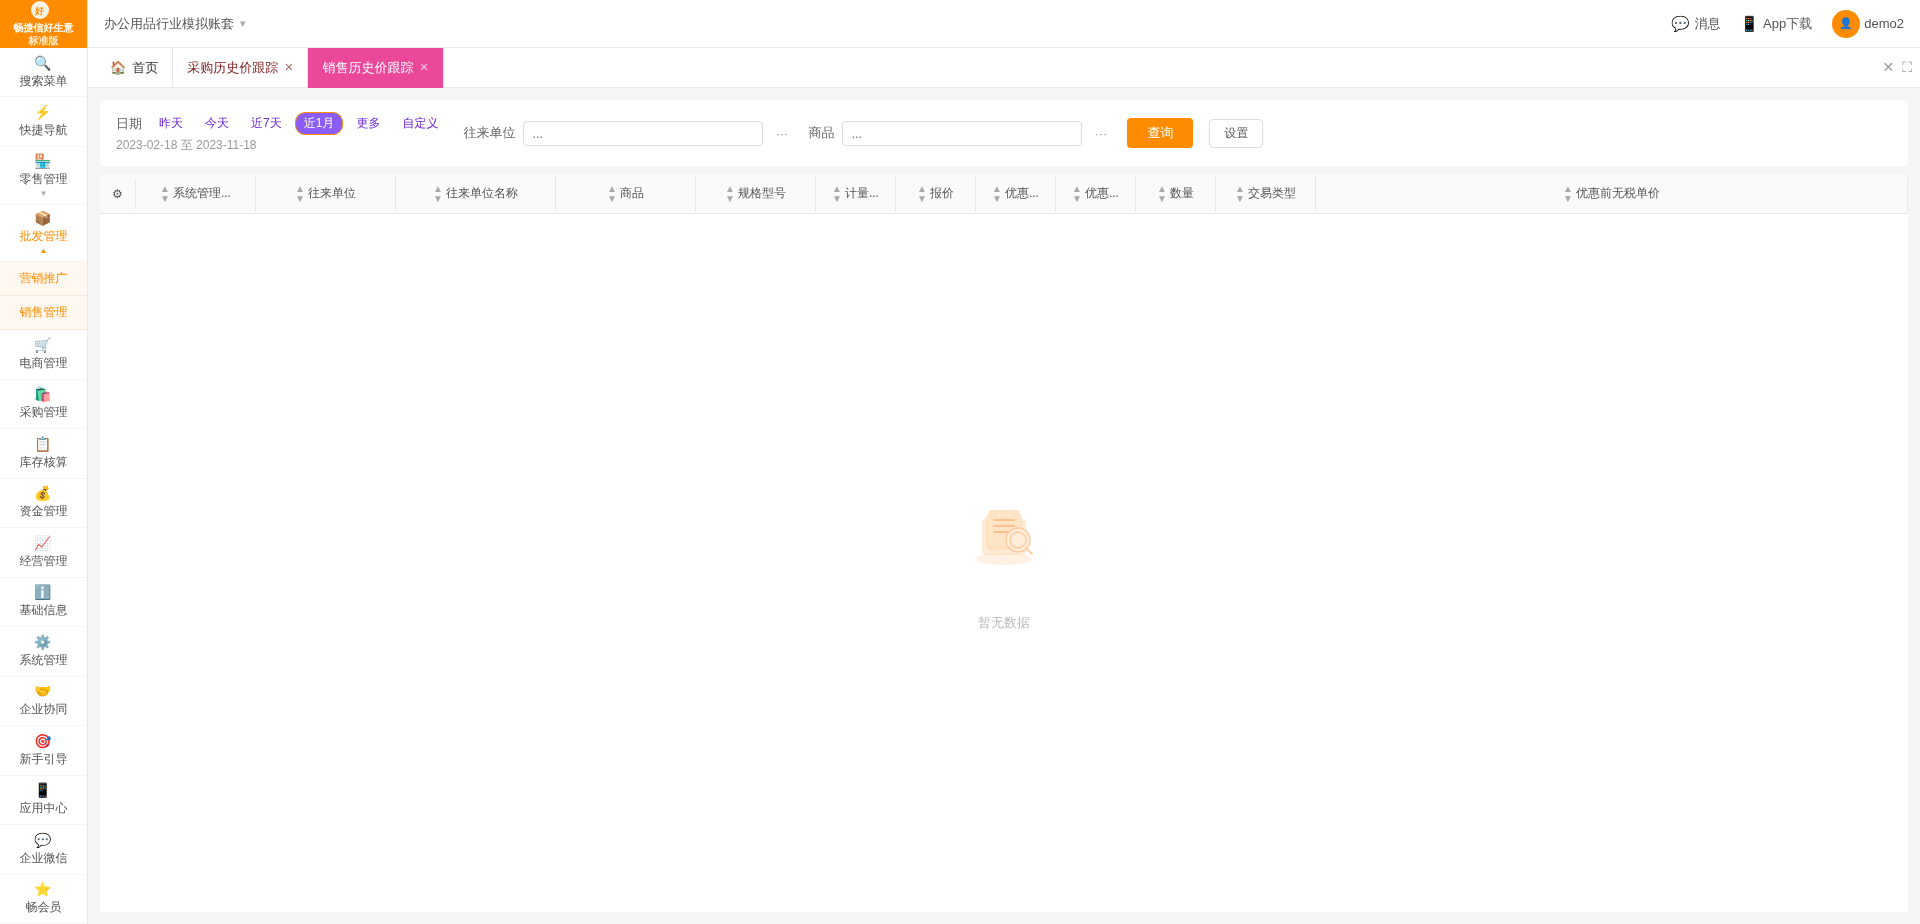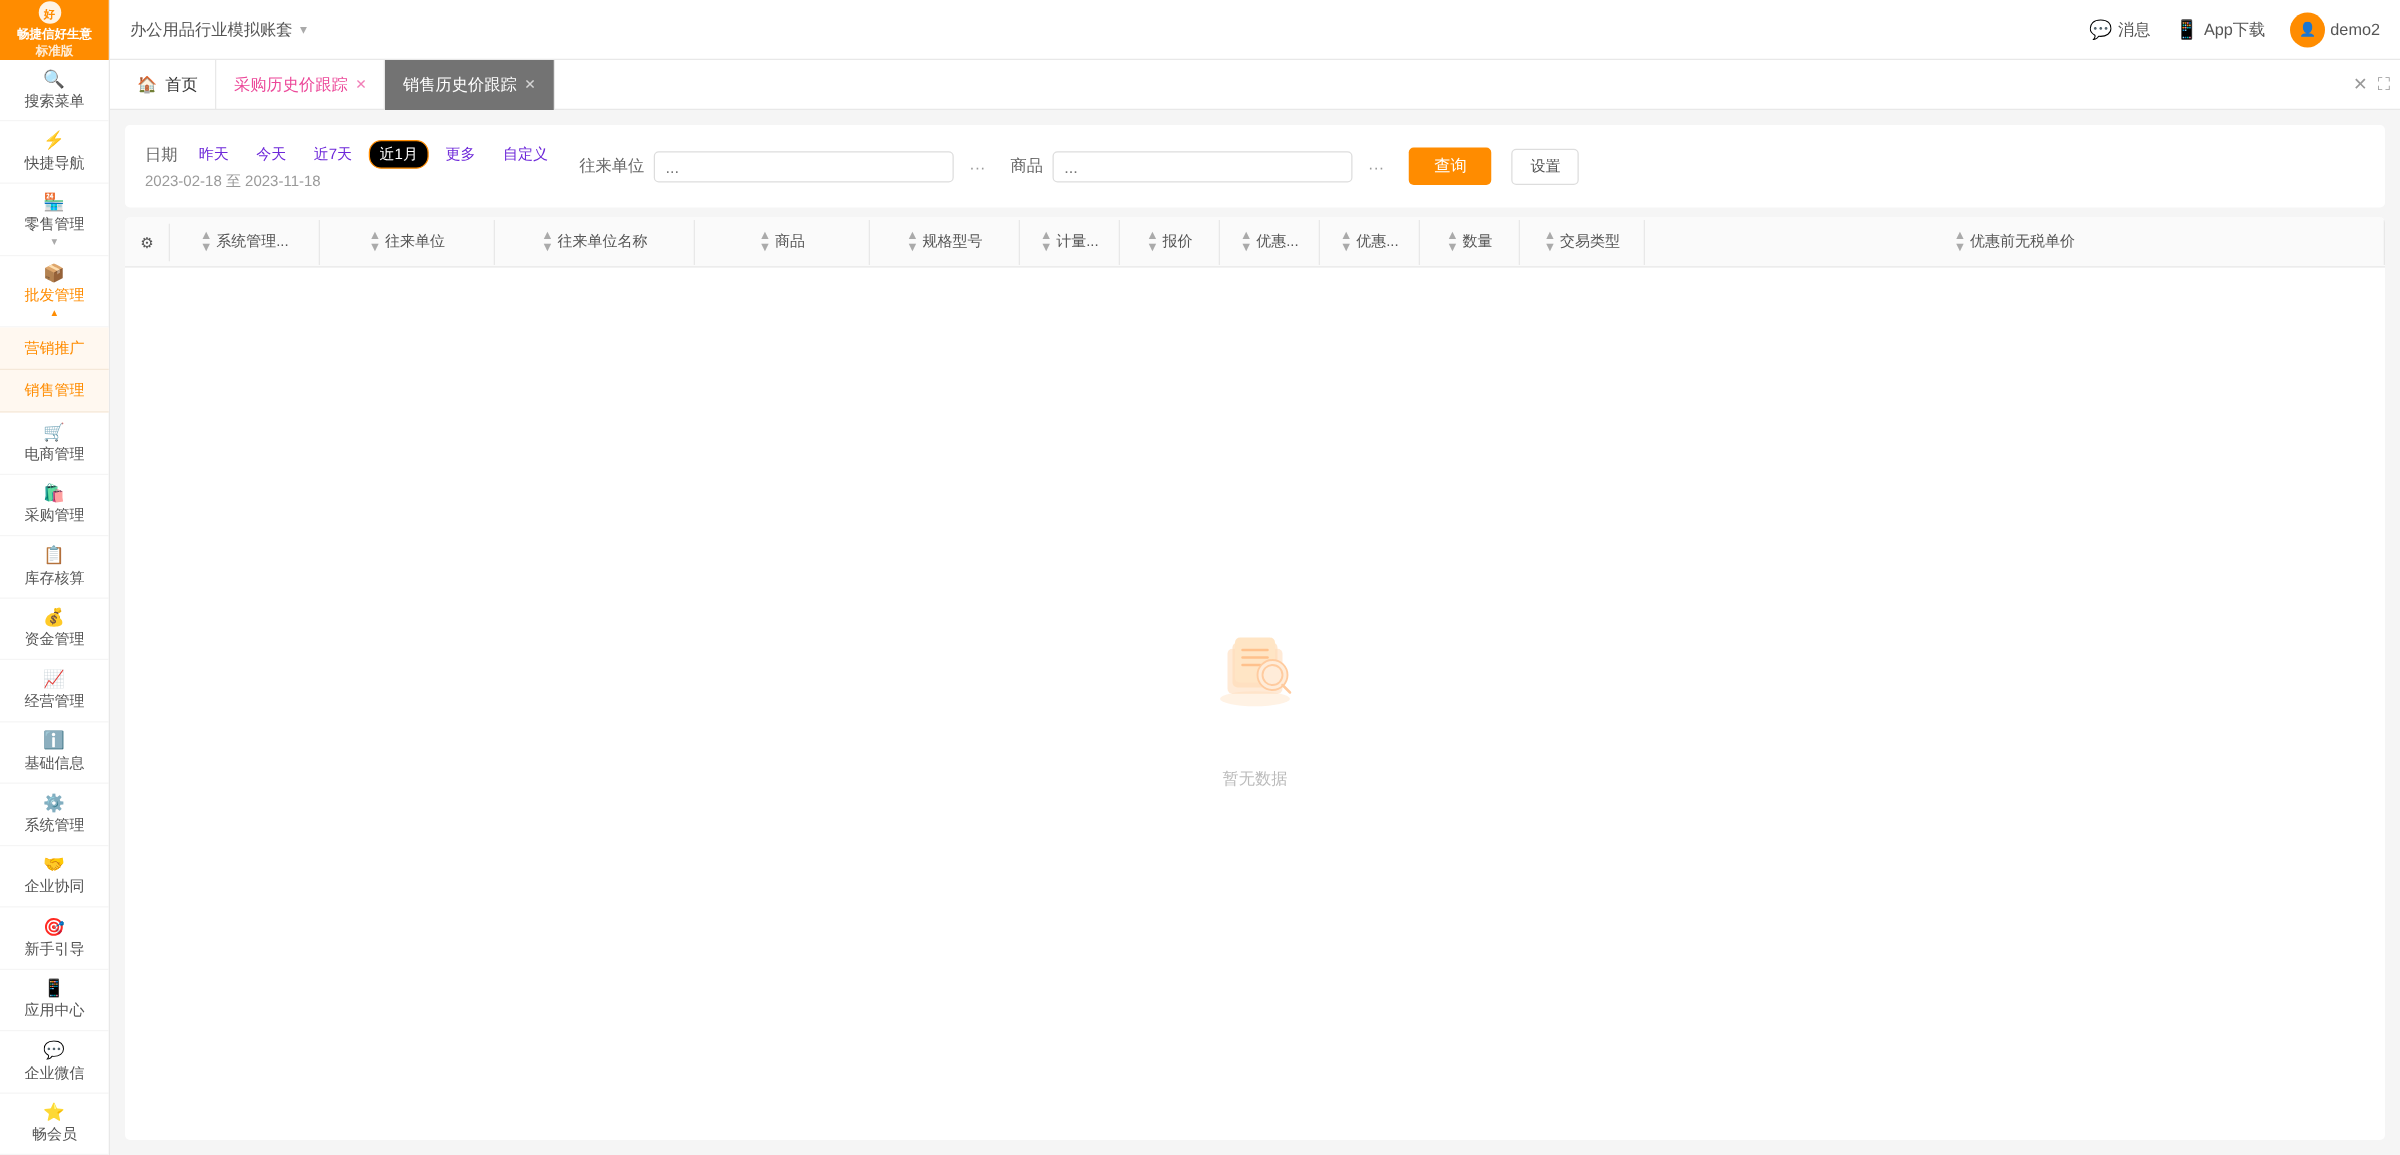--- a/index.html
+++ b/index.html
@@ -115,27 +115,27 @@
       padding: 0 8px;
     }
     .tab {
       display: flex;
       align-items: center;
       gap: 6px;
       padding: 0 14px;
       height: 40px;
       cursor: pointer;
       font-size: 13px;
-      color: #ec4899;
+      color: #7f1d1d;
       border-right: 1px solid #e8e8e8;
       white-space: nowrap;
     }
     .tab.home { color: #333; font-weight: normal; }
     .tab.active {
-      background: #737373;
+      background: #ec4899;
       color: #fff;
     }
     .tab .close-btn {
       font-size: 11px;
       color: inherit;
       opacity: 0.7;
       cursor: pointer;
     }
     .tab.active .close-btn { color: #fff; }
     .tabs-controls {
@@ -239,21 +239,21 @@
     }
     .date-btn {
       padding: 2px 8px;
       border-radius: 10px;
       cursor: pointer;
       font-size: 12px;
       color: #6d28d9;
       border: 1px solid transparent;
     }
     .date-btn.active {
-      background: #000000;
+      background: #8b5cf6;
       color: #fff;
       border-color: #ff8c00;
     }
     .date-range-text {
       font-size: 12px;
       color: #999;
       margin-top: 2px;
     }
     .filter-date-group {
       display: flex;

